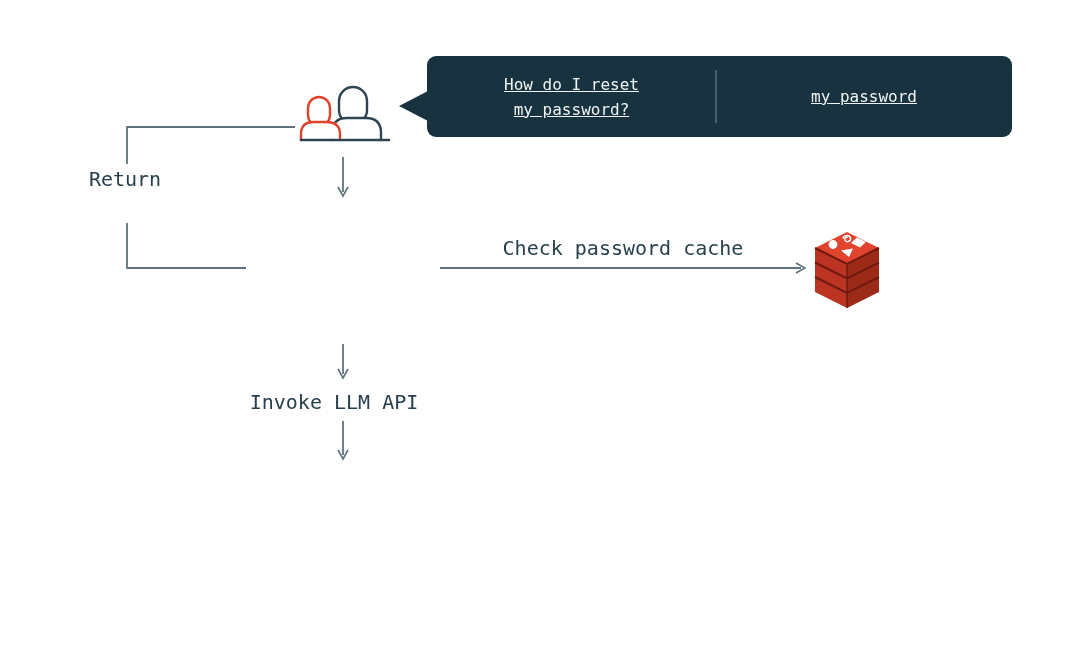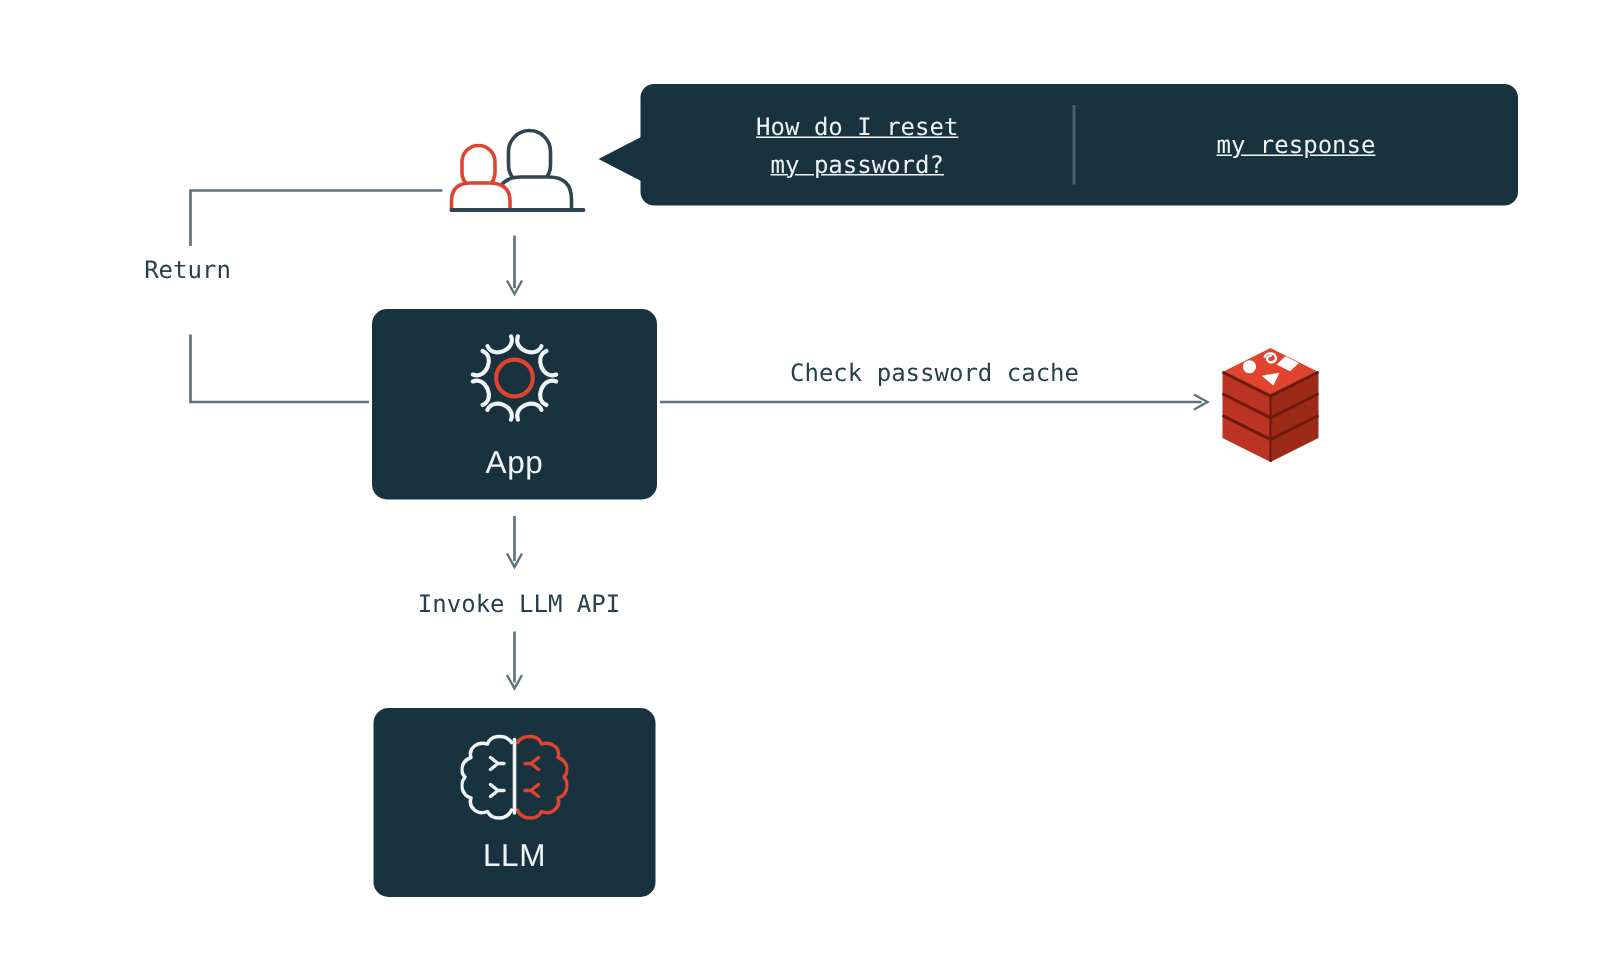--- a/index.html
+++ b/index.html
@@ -35,24 +35,24 @@
     position:absolute;left:-28px;top:35px;width:0;height:0;
     border-top:15px solid transparent;border-bottom:15px solid transparent;
     border-right:29px solid var(--navy);
   }
   .bubble-cell{text-align:center}
   .cell-a{width:289px}
   .cell-b{width:296px}
   .bubble-divider{position:absolute;left:288px;top:14px;width:2px;height:53px;background:var(--divider)}
 
   
-  .flow-label{position:absolute;color:var(--ink);font-size:16px;line-height:25px;text-align:center}
+  .flow-label{position:absolute;color:var(--ink);font-size:20px;line-height:25px;text-align:center}
   .label-return{left:52px;top:167px;width:146px}
   .label-check{left:478px;top:236px;width:290px}
-  .label-invoke{left:256px;top:390px;width:180px}
+  .label-invoke{left:244px;top:390px;width:180px}
 
   
   .node{
     position:absolute;background:var(--navy);border-radius:10px;
     display:flex;flex-direction:column;align-items:center;justify-content:center;gap:11px;
   }
   .node-app{left:248px;top:206px;width:190px;height:127px}
   .node-llm{left:249px;top:472px;width:188px;height:126px}
   .node-label{
     color:var(--text_light);font-family:"Liberation Sans",sans-serif;
@@ -92,21 +92,21 @@
   </svg>
 
   <div class="bubble">
     <div class="bubble-tail"></div>
     <div class="bubble-cell cell-a">
       <div>How do I reset</div>
       <div>my password?</div>
     </div>
     <div class="bubble-divider"></div>
     <div class="bubble-cell cell-b">
-      <div>my response</div>
+      <div>my password</div>
     </div>
   </div>
 
   <svg class="users-icon" width="100" height="62" viewBox="0 0 100 62">
 
     <rect class="stroke-dark fill-white" x="44" y="5" width="28" height="37" rx="14" stroke-width="2.4"></rect>
     <path class="stroke-dark fill-white" d="M37,58 L37,51 Q37,36 52,36 L71,36 Q86,36 86,51 L86,58" stroke-width="2.4"></path>
 
     <rect class="stroke-red fill-white" x="13" y="15" width="22" height="29" rx="11" stroke-width="2.4"></rect>
     <path class="stroke-red fill-white" d="M6,58 L6,52 Q6,40 19,40 L31,40 Q45,40 45,52 L45,58" stroke-width="2.4"></path>
@@ -115,64 +115,29 @@
   </svg>
 
   <div class="flow-label label-return">
     <div>Return</div>
   </div>
 
   <div class="flow-label label-check">Check password cache</div>
 
   <div class="flow-label label-invoke">Invoke LLM API</div>
 
-  <div class="node node-app">
-    <svg width="68" height="68" viewBox="-32 -32 64 64">
-      <g class="stroke-light" stroke-width="2.6">
-        <path transform="rotate(22.5) translate(0,-18)" d="M-8,-7 C-8,2 8,2 8,-7"></path>
-        <path transform="rotate(67.5) translate(0,-18)" d="M-8,-7 C-8,2 8,2 8,-7"></path>
-        <path transform="rotate(112.5) translate(0,-18)" d="M-8,-7 C-8,2 8,2 8,-7"></path>
-        <path transform="rotate(157.5) translate(0,-18)" d="M-8,-7 C-8,2 8,2 8,-7"></path>
-        <path transform="rotate(202.5) translate(0,-18)" d="M-8,-7 C-8,2 8,2 8,-7"></path>
-        <path transform="rotate(247.5) translate(0,-18)" d="M-8,-7 C-8,2 8,2 8,-7"></path>
-        <path transform="rotate(292.5) translate(0,-18)" d="M-8,-7 C-8,2 8,2 8,-7"></path>
-        <path transform="rotate(337.5) translate(0,-18)" d="M-8,-7 C-8,2 8,2 8,-7"></path>
-      </g>
-      <circle class="stroke-red" cx="0" cy="0" r="11.5" stroke-width="2.6"></circle>
-    </svg>
-    <div class="node-label">App</div>
-  </div>
 
   <svg class="cube-icon" width="68" height="78" viewBox="0 0 68 78">
     <polygon points="34,1 66,17 34,33 2,17" fill="var(--red)"></polygon>
     <polygon points="2,17 34,33 34,77 2,61" fill="var(--red_dark)"></polygon>
     <polygon points="34,33 66,17 66,61 34,77" fill="var(--red_darker)"></polygon>
     <path d="M2,17 L34,33 L66,17" fill="none" stroke="var(--red_edge)" stroke-width="2"></path>
     <path d="M2,31.5 L34,47.5 L66,31.5 M2,46 L34,62 L66,46" fill="none" stroke="var(--red_edge)" stroke-width="2"></path>
     <path d="M34,33 L34,77" stroke="var(--red_edge)" stroke-width="1.4"></path>
 
     <circle cx="20" cy="13.5" r="4.4" fill="#ffffff"></circle>
     <polygon points="44,6.5 53,11 47,16.5 38,12" fill="#ffffff"></polygon>
     <polygon points="28,19.5 40,17.5 36,26" fill="#ffffff"></polygon>
     <path d="M30,7.5 c 0.5,-3.5 6.5,-4 7.5,-0.5 c 0.8,3 -3.5,4.8 -5.3,2.6 c -1.3,-1.8 0.6,-3.9 2.6,-3.1" fill="none" stroke="#ffffff" stroke-width="1.5"></path>
   </svg>
 
-  <div class="node node-llm">
-    <svg width="72" height="60" viewBox="0 0 72 60">
-
-      <g class="stroke-light" stroke-width="2.3">
-        <path d="M34,7 C30,1 20,2 18,8 C11,6 5,11 7,17 C1,19 -1,26 3,30 C-1,35 1,42 7,44 C5,50 11,56 18,53 C21,59 31,59 34,52"></path>
-        <path d="M29,21 L25,21 M25,21 L20,17 M25,21 L20,25"></path>
-        <path d="M29,39 L25,39 M25,39 L20,35 M25,39 L20,43"></path>
-      </g>
-
-      <g class="stroke-red" stroke-width="2.3" transform="matrix(-1,0,0,1,72,0)">
-        <path d="M34,7 C30,1 20,2 18,8 C11,6 5,11 7,17 C1,19 -1,26 3,30 C-1,35 1,42 7,44 C5,50 11,56 18,53 C21,59 31,59 34,52"></path>
-        <path d="M29,21 L25,21 M25,21 L20,17 M25,21 L20,25"></path>
-        <path d="M29,39 L25,39 M25,39 L20,35 M25,39 L20,43"></path>
-      </g>
-
-      <line class="stroke-light" x1="36" y1="5" x2="36" y2="54" stroke-width="2.4"></line>
-    </svg>
-    <div class="node-label">LLM</div>
-  </div>
 
 </div>
 
 </body></html>

